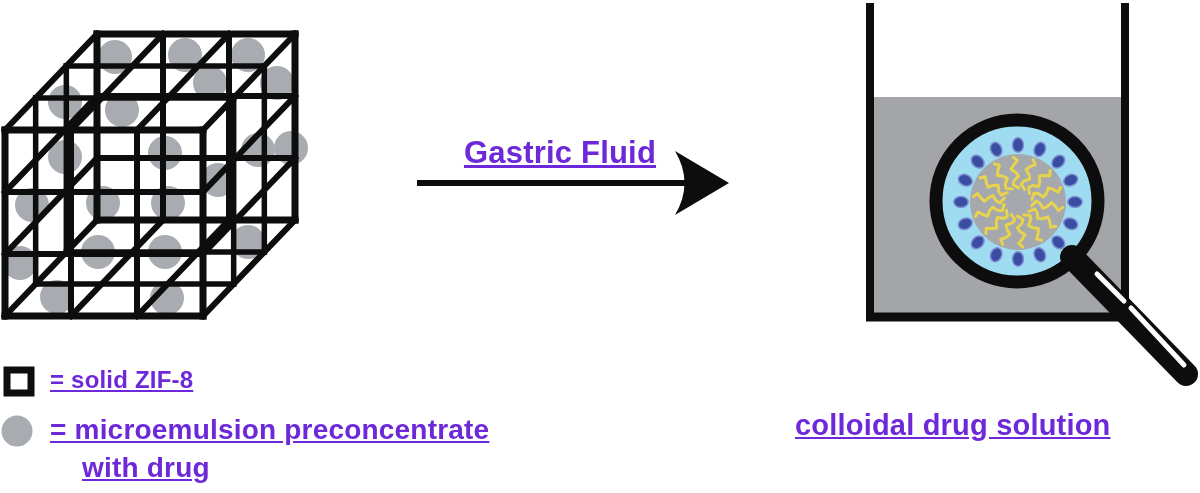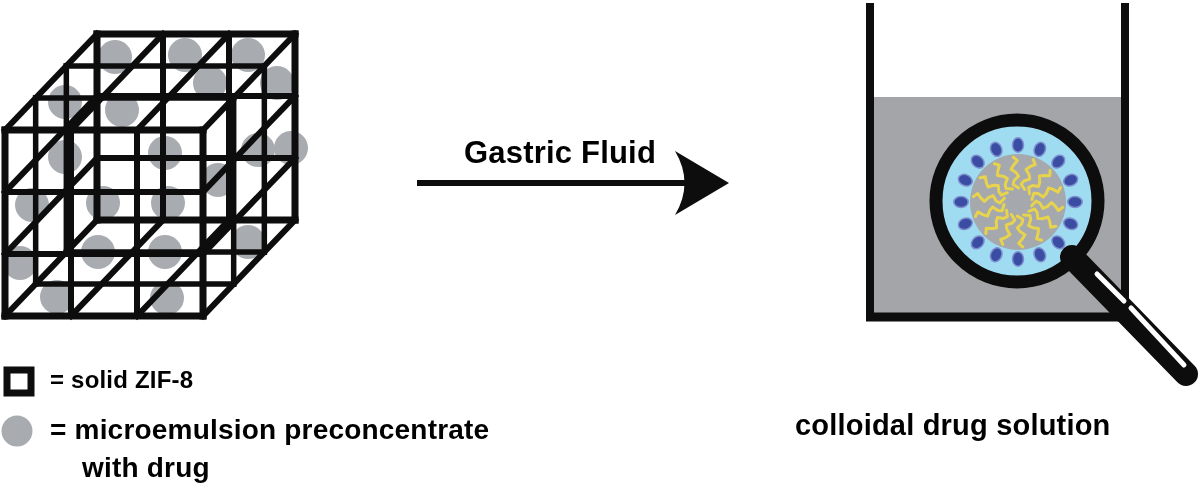--- a/index.html
+++ b/index.html
@@ -6,24 +6,25 @@
   #canvas{
     position:relative;
     width:1200px;height:493px;
     background:#ffffff;
     overflow:hidden;
     font-family:"Liberation Sans","DejaVu Sans",sans-serif;
   }
   #figure-svg{position:absolute;left:0;top:0;}
   .label{
     position:absolute;
-    color:#000000;
+    color:#6d28d9;
     font-weight:bold;
     white-space:nowrap;
     letter-spacing:0.2px;
+    text-decoration:underline;
   }
   #arrow-label{left:400px;top:135px;width:320px;text-align:center;font-size:31px;}
   #result-label{left:795px;top:409px;width:400px;text-align:left;font-size:29px;}
   #legend-square-label{left:50px;top:366px;font-size:24px;}
   #legend-circle-label1{left:50px;top:414px;font-size:28px;}
   #legend-circle-label2{left:82px;top:452px;font-size:28px;}
 </style>
 </head>
 <body>
 

